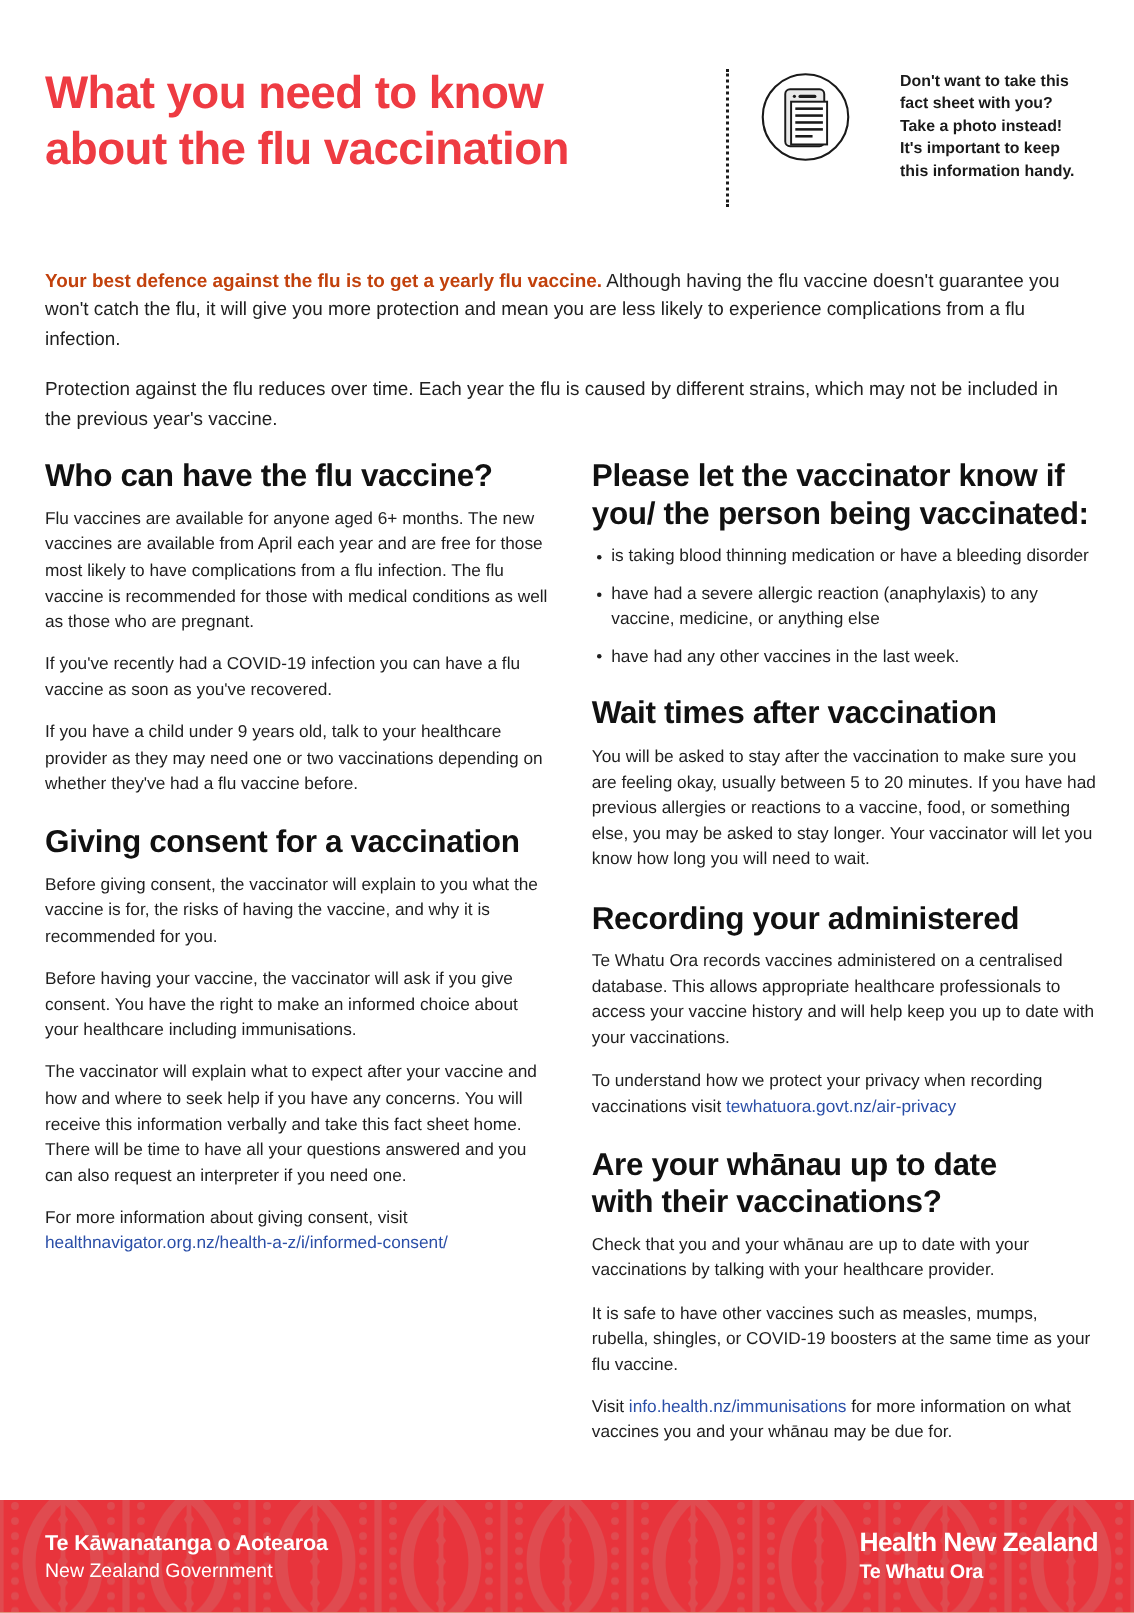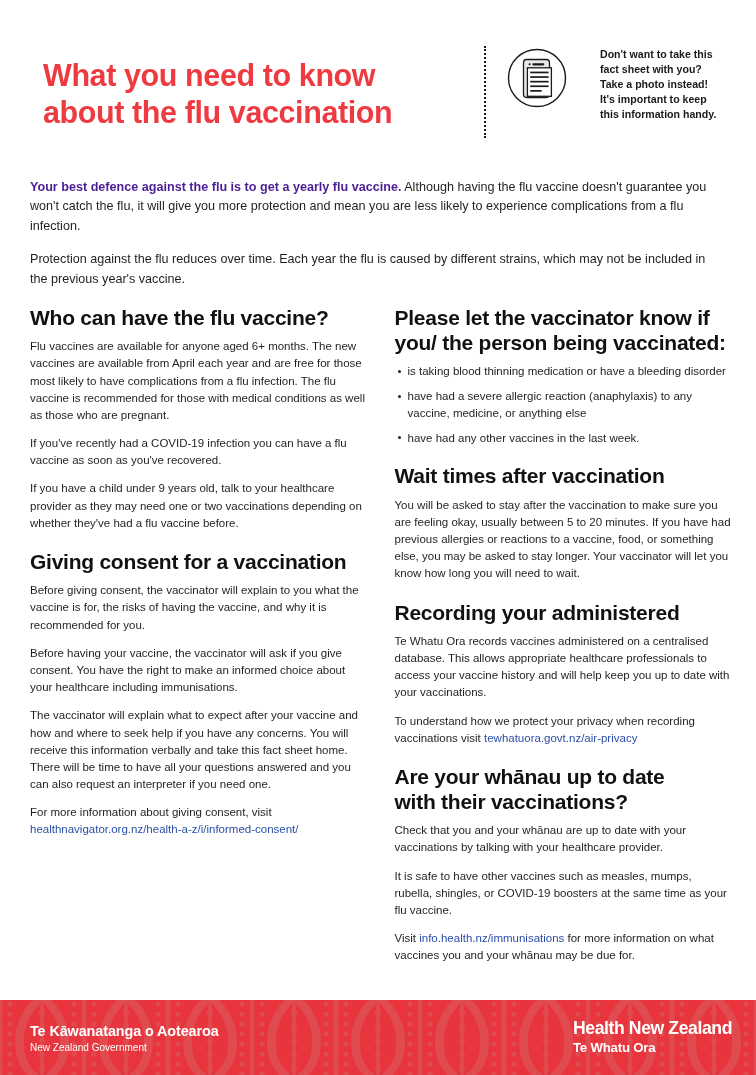--- a/index.html
+++ b/index.html
@@ -33,21 +33,21 @@
   }
   .title-block {
     flex: 0 0 450px;
   }
   .main-title {
     color: #EE3B42;
     font-size: 30.5px;
     font-weight: bold;
     line-height: 1.22;
     letter-spacing: -0.4px;
-    margin: 13px;
+    margin: 0;
     white-space: pre-line;
   }
   .dotted-rule {
     flex: 0 0 1px;
     align-self: stretch;
     margin: 2px 18px 0 4px;
     height: 92px;
     border-left: 2px dotted #1a1a1a;
   }
   .callout {
@@ -77,21 +77,21 @@
     margin-top: 33px;
   }
   .intro p {
     margin: 0 0 14px 0;
     font-size: 12.6px;
     line-height: 1.54;
     color: #1f1f1f;
   }
   .intro .lead-bold {
     font-weight: bold;
-    color: #4c1d95;
+    color: #c2410c;
   }
 
   
   .columns {
     display: flex;
     padding: 0 24px 0 30px;
     margin-top: 16px;
     box-sizing: border-box;
     gap: 27px;
   }
@@ -173,21 +173,21 @@
   }
   .brand-left .brand-l1 {
     color: #fff;
     font-size: 14.4px;
     font-weight: bold;
     line-height: 1.25;
     letter-spacing: -0.1px;
   }
   .brand-left .brand-l2 {
     color: #fff;
-    font-size: 10px;
+    font-size: 13px;
     line-height: 1.3;
     margin-top: 1px;
   }
   .brand-right {
     text-align: left;
   }
   .brand-right .brand-r1 {
     color: #fff;
     font-size: 17.6px;
     font-weight: bold;

